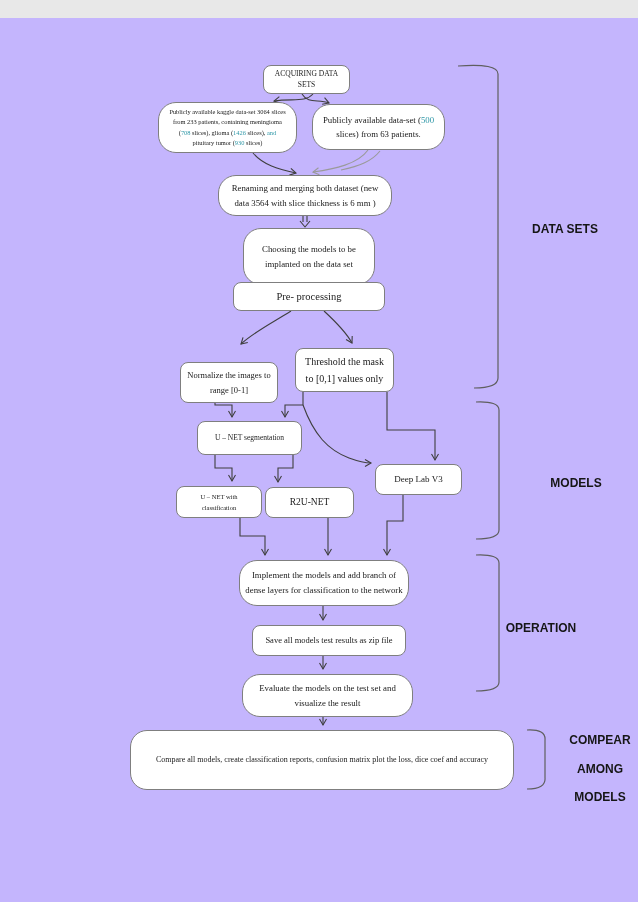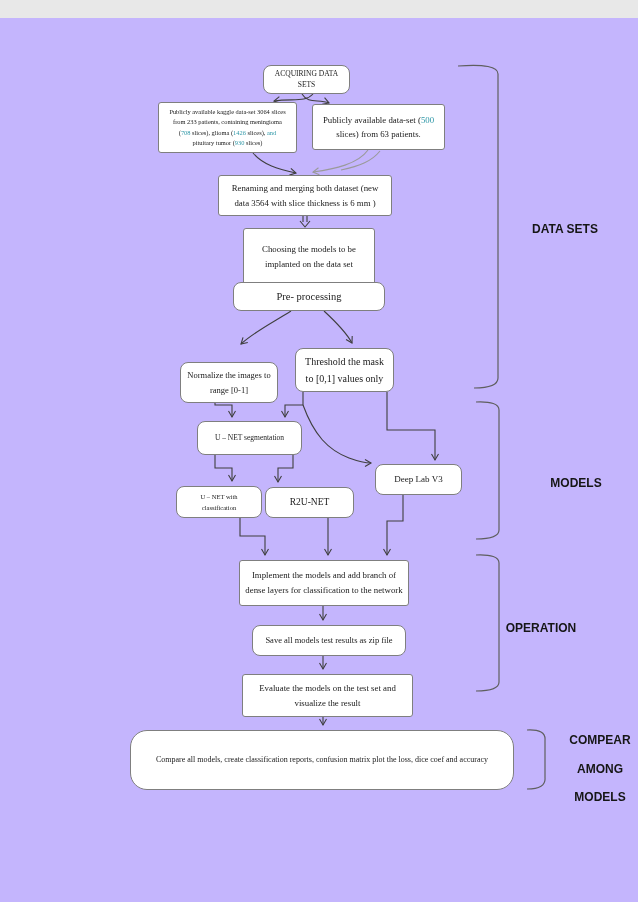--- a/index.html
+++ b/index.html
@@ -17,21 +17,21 @@
     position:absolute;
     box-sizing:border-box;
     border:1px solid #7f7f7f;
     background:#ffffff;
     display:flex;align-items:center;justify-content:center;
     text-align:center;
     line-height:1.45;
     padding:2px 5px;
   }
   .r8{border-radius:8px;}
-  .r10{border-radius:3px;}
+  .r10{border-radius:18px;}
   .r16{border-radius:17px;}
   .group-label{
     position:absolute;
     font-family:"Liberation Sans", sans-serif;
     font-weight:bold;
     font-size:12px;
     color:#161616;
     text-align:center;
     width:90px;
   }

